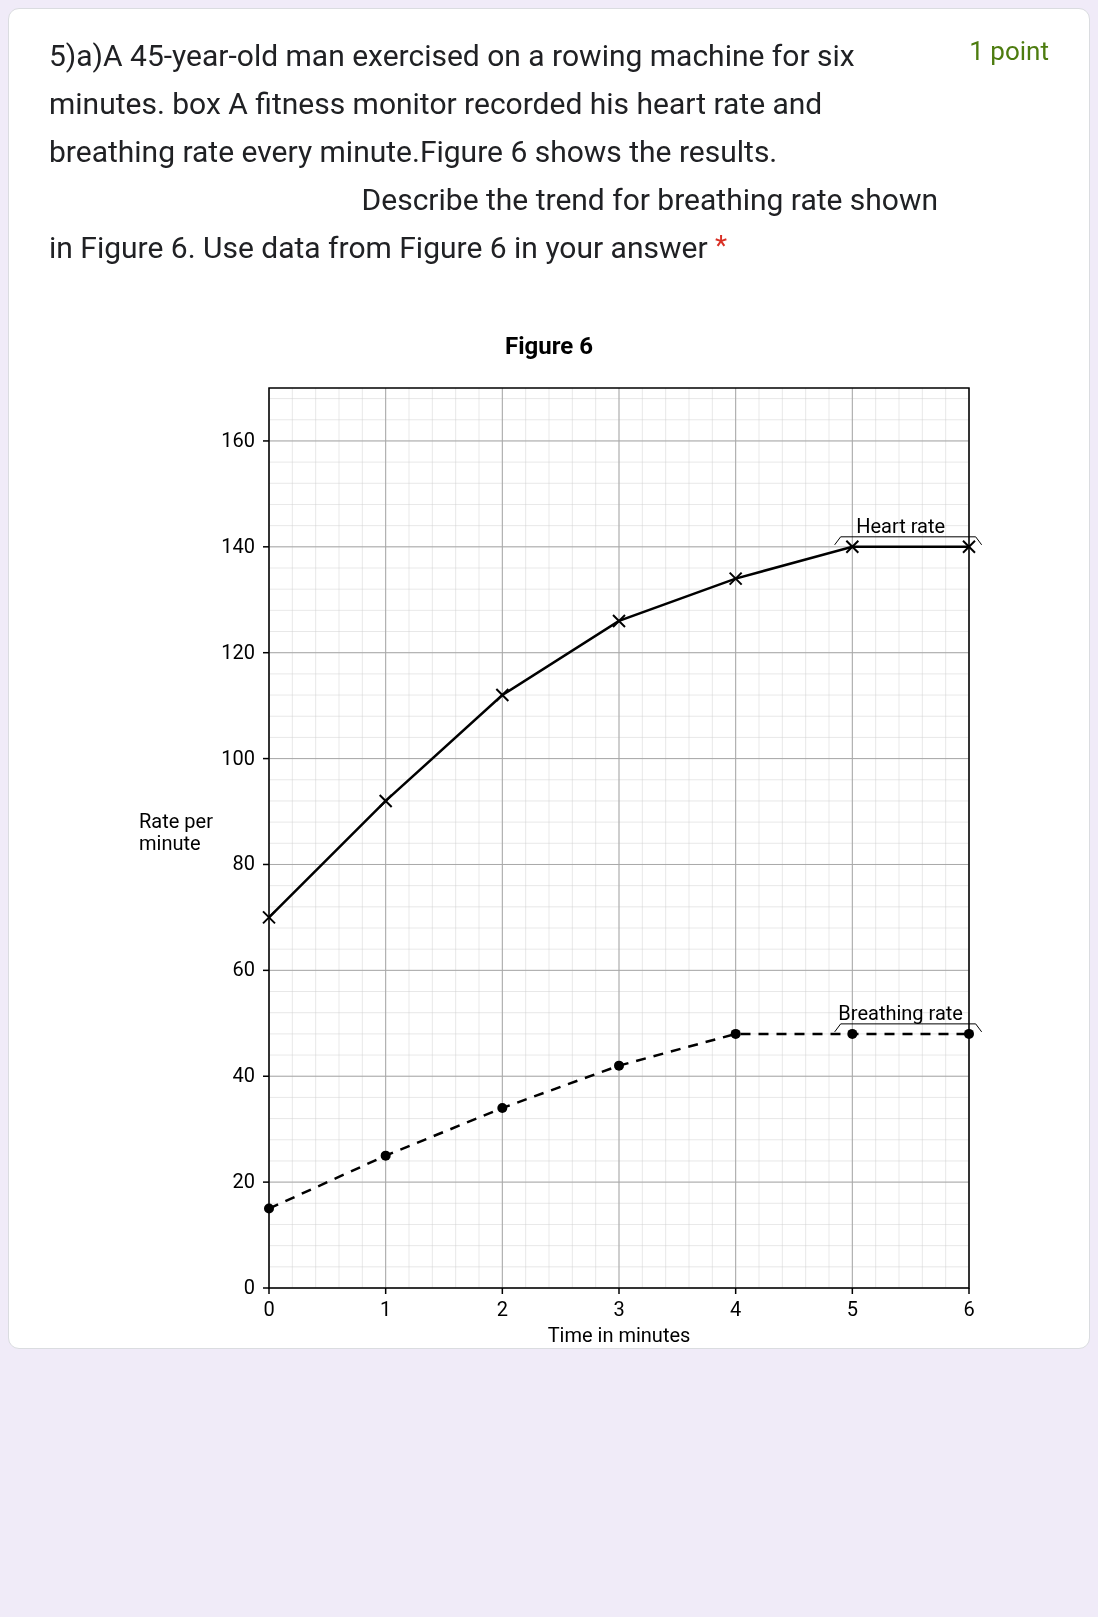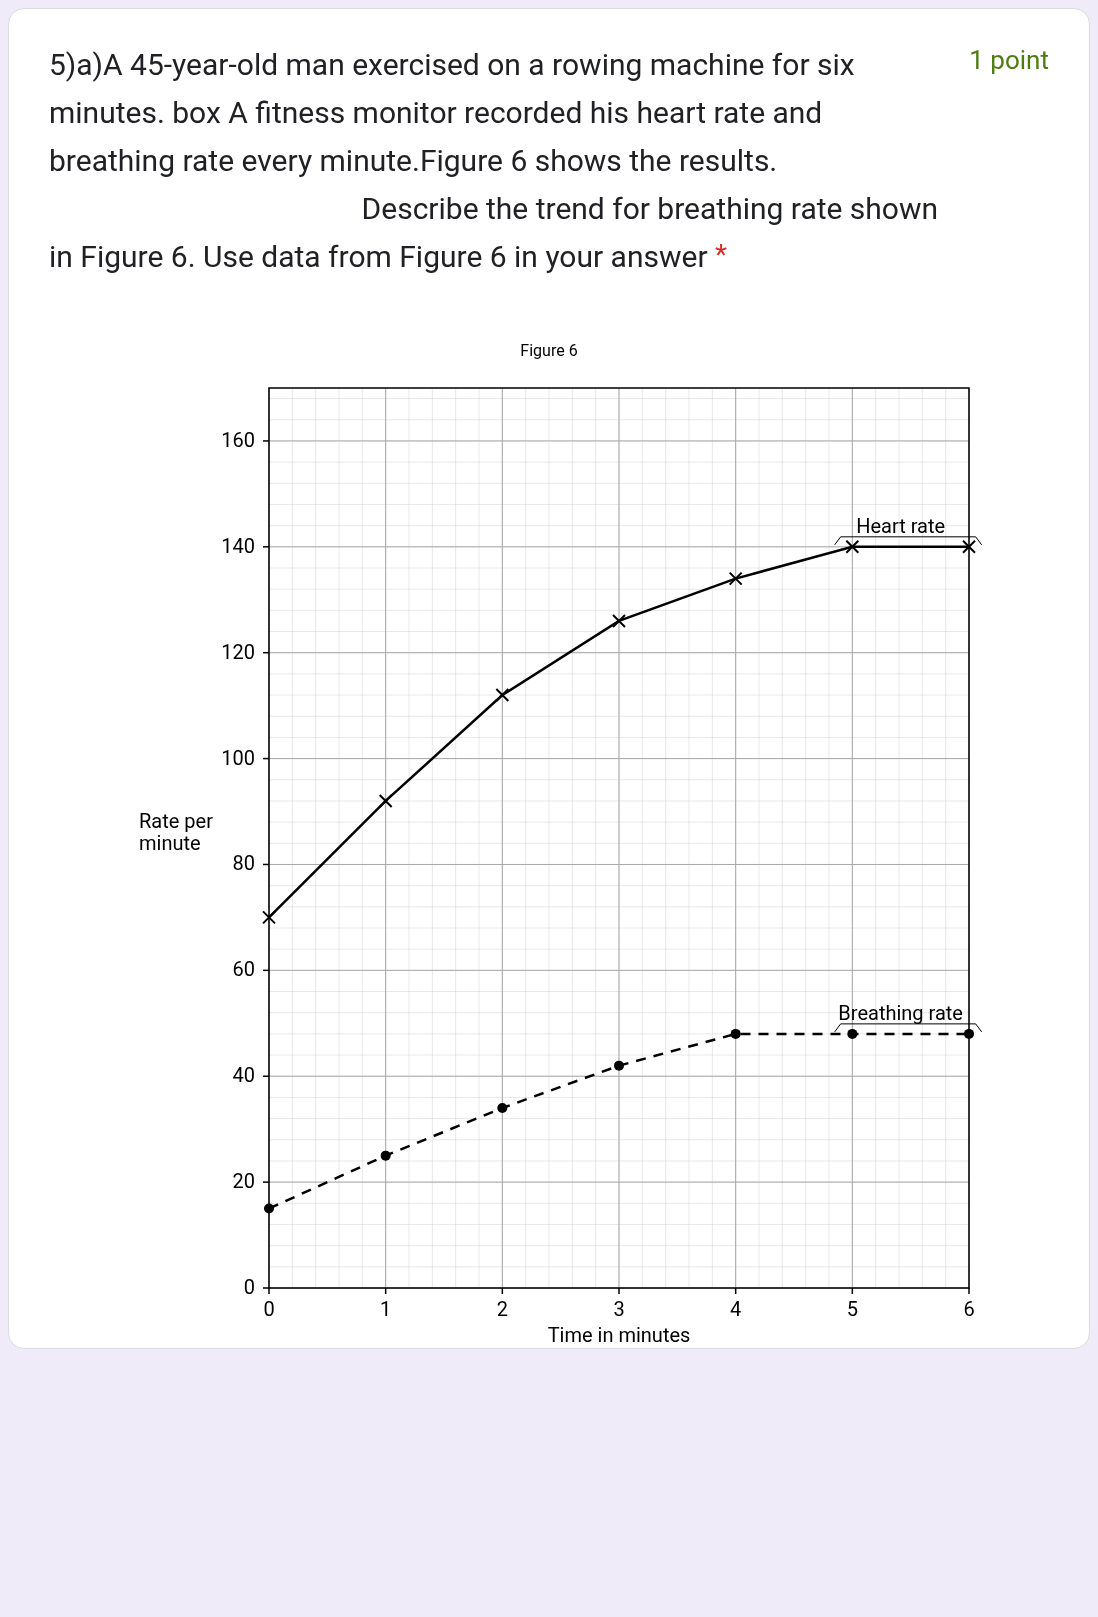--- a/index.html
+++ b/index.html
@@ -4,22 +4,22 @@
 <style>
   * { box-sizing: border-box; margin: 0; padding: 0; }
   body {
     font-family: 'Roboto', 'Helvetica Neue', Arial, sans-serif;
     background: #f0ebf8;
     padding: 8px;
     width: 1098px;
   }
   .card {
     background: #fff;
-    border-radius: 16px;
-    padding: 32px 40px 0 40px;
+    border-radius: 11px;
+    padding: 23px 40px 0 40px;
     border: 1px solid #dadce0;
   }
   .question-row {
     display: flex;
     align-items: flex-start;
     gap: 20px;
   }
   .question-text {
     flex: 1;
     font-size: 30px;
@@ -35,22 +35,22 @@
     font-size: 26px;
     color: #4d7c0f;
     white-space: nowrap;
     padding-top: 4px;
   }
   .figure-wrap {
     margin-top: 60px;
     text-align: center;
   }
   .figure-title {
-    font-weight: normal;
-    font-size: 16px;
+    font-weight: bold;
+    font-size: 24px;
     margin-bottom: 8px;
   }
   svg { display: block; margin: 0 auto; }
 </style>
 </head>
 <body>
 
 <div class="card">
   <div class="question-row">
     <div class="question-text">

